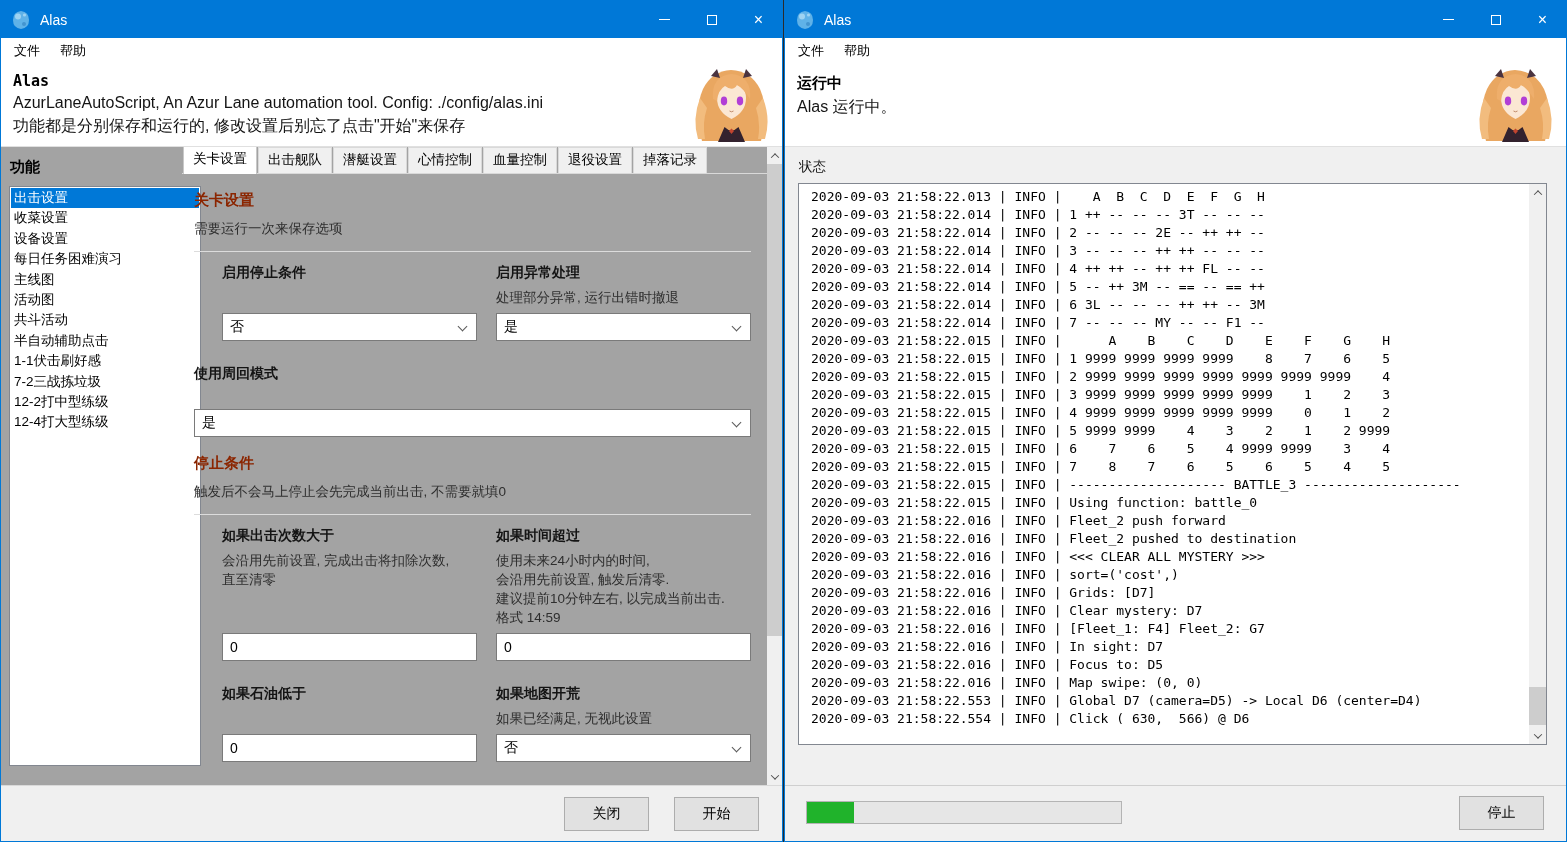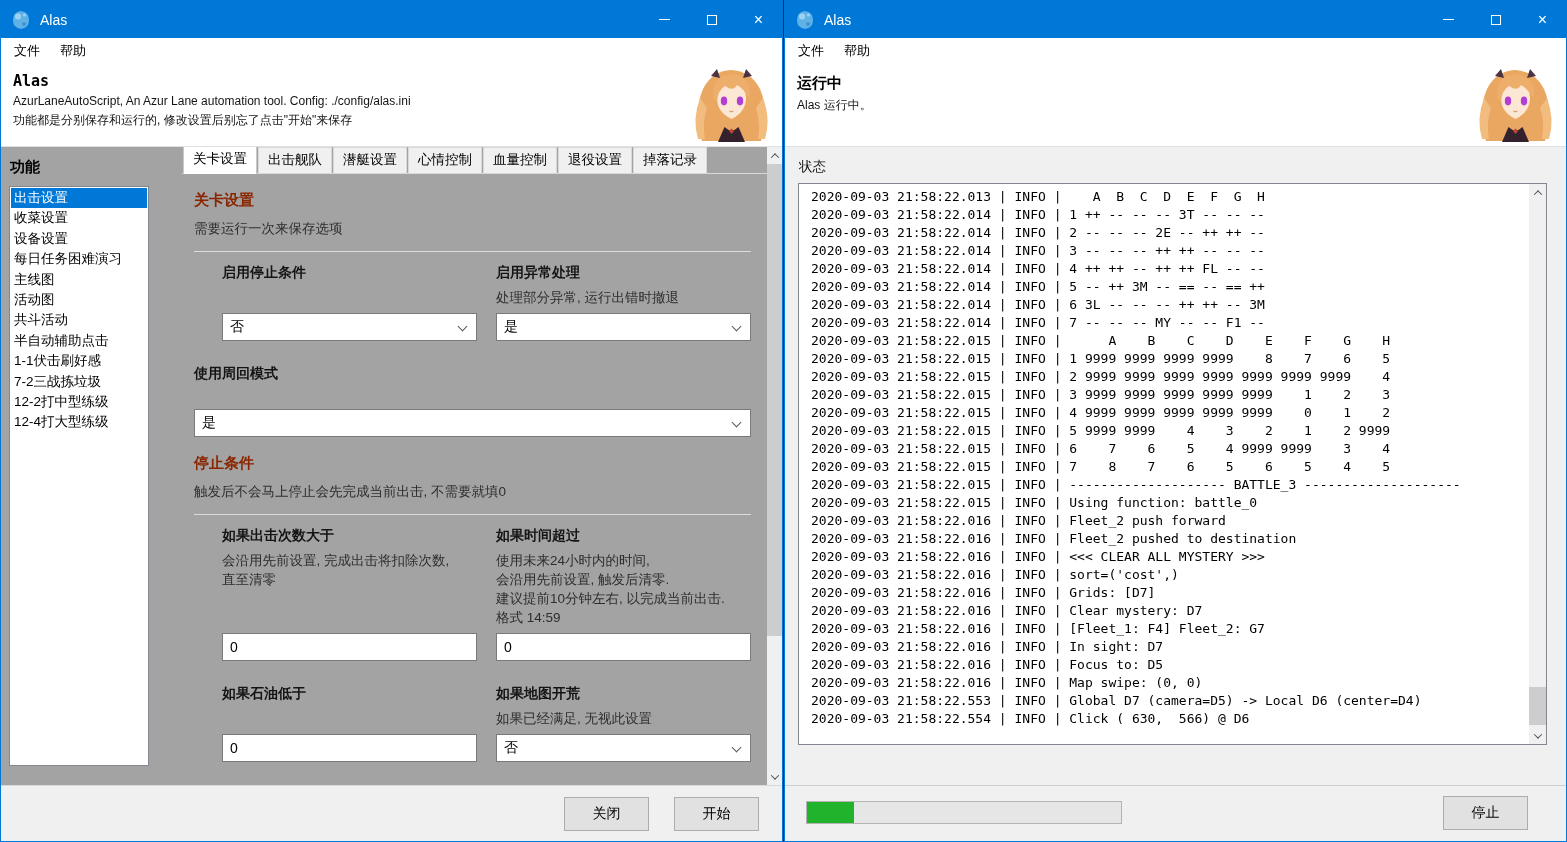--- a/index.html
+++ b/index.html
@@ -43,29 +43,29 @@
   
   .app-header {
     height:84px; position:relative; background:#fff; flex-shrink:0;
     border-bottom:1px solid #e0e0e0;
   }
   .app-name {
     font-family:"DejaVu Sans Mono", monospace; font-weight:bold;
     font-size:15px; margin:9px 0 0 12px;
   }
   .hdr-title { font-weight:bold; font-size:15px; margin:11px 0 0 12px; }
-  .hdr-line { font-size:12px; margin:4px 0 0 12px; color:#141414; }
+  .hdr-line { font-size:16px; margin:4px 0 0 12px; color:#141414; }
   .avatar { position:absolute; right:9px; top:4px; width:83px; height:75px; }
 
   
   .left-body { flex:1; display:flex; min-height:0; }
   .sidebar { width:181px; flex-shrink:0; padding:9px 8px 0 8px; }
   .sidebar-heading { font-weight:bold; font-size:15px; margin:2px 0 9px 1px; }
   .listbox {
-    border:1px solid #828790; width:140px; height:580px;
+    border:1px solid #828790; width:192px; height:580px;
     padding:1px; overflow:hidden; font-size:13.5px; background:#fff;
   }
   .list-item { padding:1px 3px; line-height:18.4px; white-space:nowrap; }
   .list-item.selected { background:#0078d7; color:#fff; }
 
   .main-col { flex:1; display:flex; min-width:0; }
   .tab-and-content { flex:1; display:flex; flex-direction:column; min-width:0; }
 
   
   .tabstrip {
@@ -148,21 +148,21 @@
 
   
   .right-footer {
     height:56px; background:#f0f0f0; border-top:1px solid #cfcfcf; flex-shrink:0; position:relative;
   }
   .progress-track {
     position:absolute; left:21px; top:15px; width:316px; height:23px;
     background:#e6e6e6; border:1px solid #b4b4b4;
   }
   .progress-fill { height:100%; background:#20b32b; }
-  .stop-btn { position:absolute; right:38px; top:10px; }
+  .stop-btn { position:absolute; right:22px; top:10px; }
 </style>
 </head>
 <body>
 
 <div class="window">
   <div class="titlebar">
     <span class="logo">
       <svg width="22" height="22" viewBox="0 0 22 22">
           <path d="M11 2 Q19 3 19 11 Q19 19 11 20 Q3 19 3 11 Q3 3 11 2" fill="#5fb2e8"></path>
           <circle cx="8" cy="7.5" r="3" fill="#9ed3f2"></circle>

